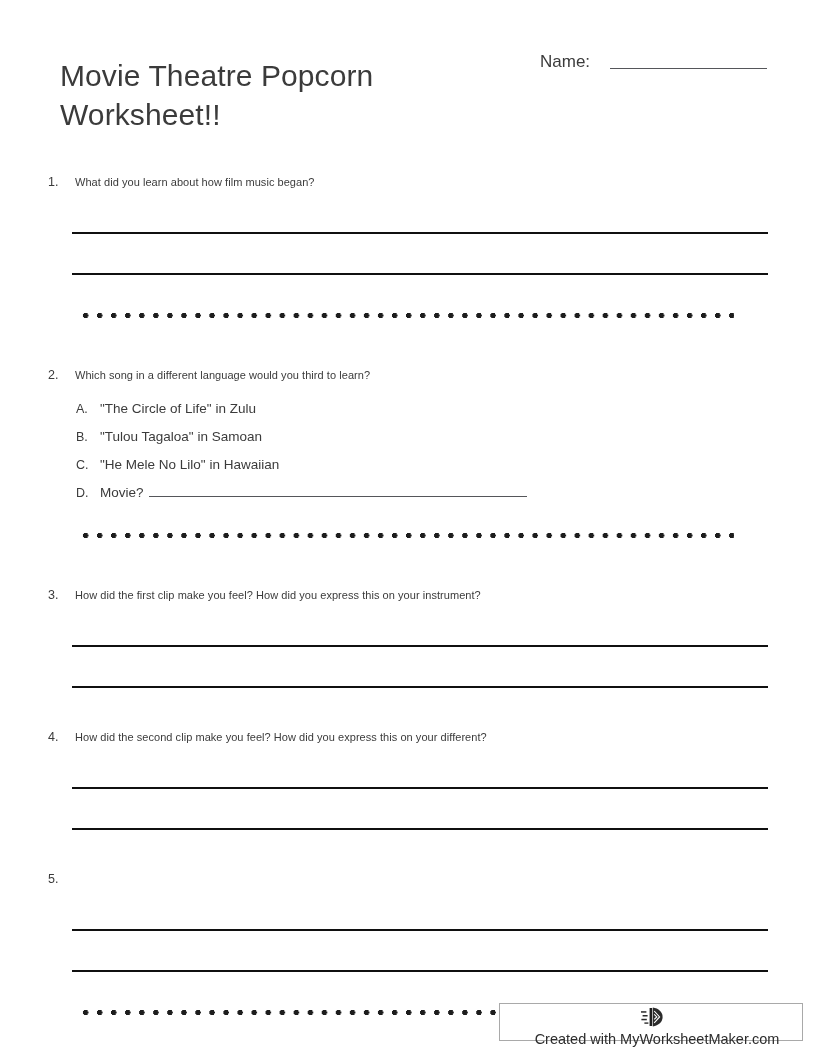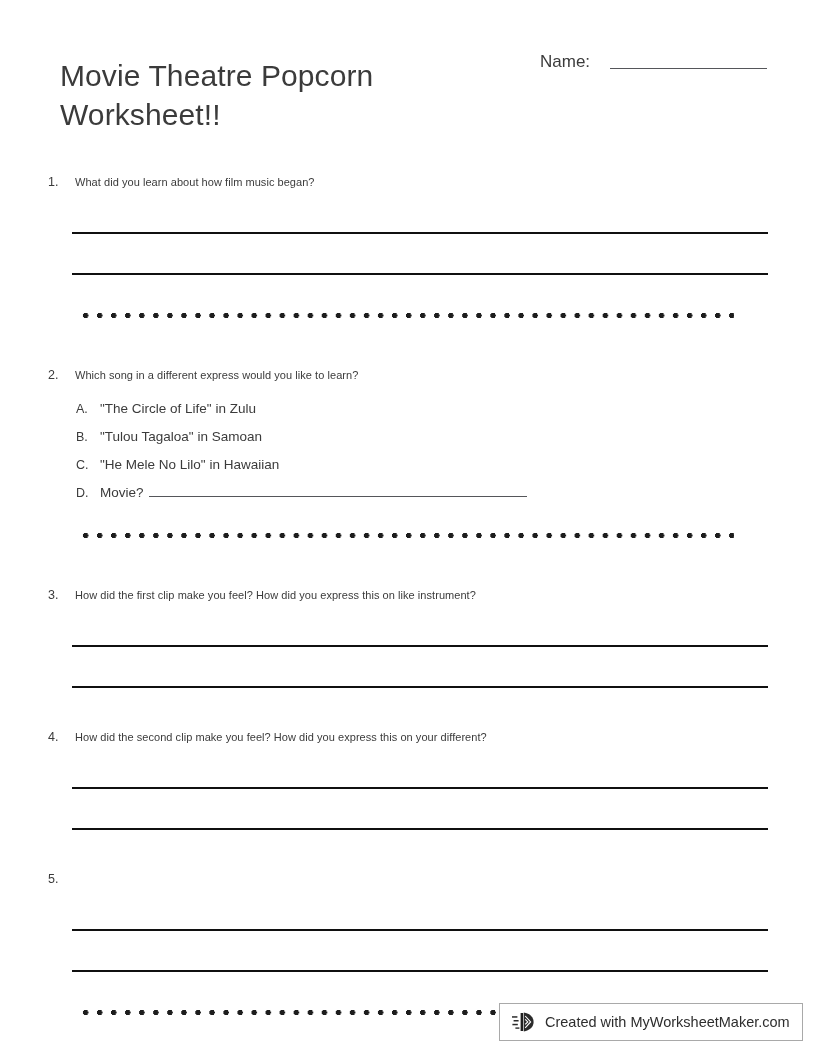--- a/index.html
+++ b/index.html
@@ -153,20 +153,21 @@
     left: 499px;
     top: 1003px;
     width: 304px;
     height: 38px;
     border: 1px solid #a9a9a9;
     background: #ffffff;
     box-sizing: border-box;
     display: flex;
     align-items: center;
     padding-left: 12px;
+    flex-direction: column;
   }
   .footer-logo {
     width: 26px;
     height: 22px;
     flex: 0 0 26px;
     margin-right: 7px;
     display: block;
   }
   .footer-text {
     font-size: 14.5px;
@@ -205,21 +206,21 @@
       </div>
       <div style="height:37px"></div>
       <div class="dotted-divider"></div>
     </div>
 
     <div style="height:46px"></div>
 
     <div class="question">
       <div class="qhead">
         <span class="qnum">2.</span>
-        <span class="qtext">Which song in a different express would you like to learn?</span>
+        <span class="qtext">Which song in a different language would you third to learn?</span>
       </div>
       <div class="options">
         <div class="option">
           <span class="olabel">A.</span>
           <span class="otext">"The Circle of Life" in Zulu</span>
         </div>
         <div class="option">
           <span class="olabel">B.</span>
           <span class="otext">"Tulou Tagaloa" in Samoan</span>
         </div>
@@ -235,21 +236,21 @@
       </div>
       <div style="height:21px"></div>
       <div class="dotted-divider"></div>
     </div>
 
     <div style="height:46px"></div>
 
     <div class="question">
       <div class="qhead">
         <span class="qnum">3.</span>
-        <span class="qtext">How did the first clip make you feel? How did you express this on like instrument?</span>
+        <span class="qtext">How did the first clip make you feel? How did you express this on your instrument?</span>
       </div>
       <div class="answer-lines">
         <div class="gap-40"></div>
         <div class="wline"></div>
         <div class="gap-39"></div>
         <div class="wline"></div>
       </div>
     </div>
 
     <div style="height:39px"></div>

